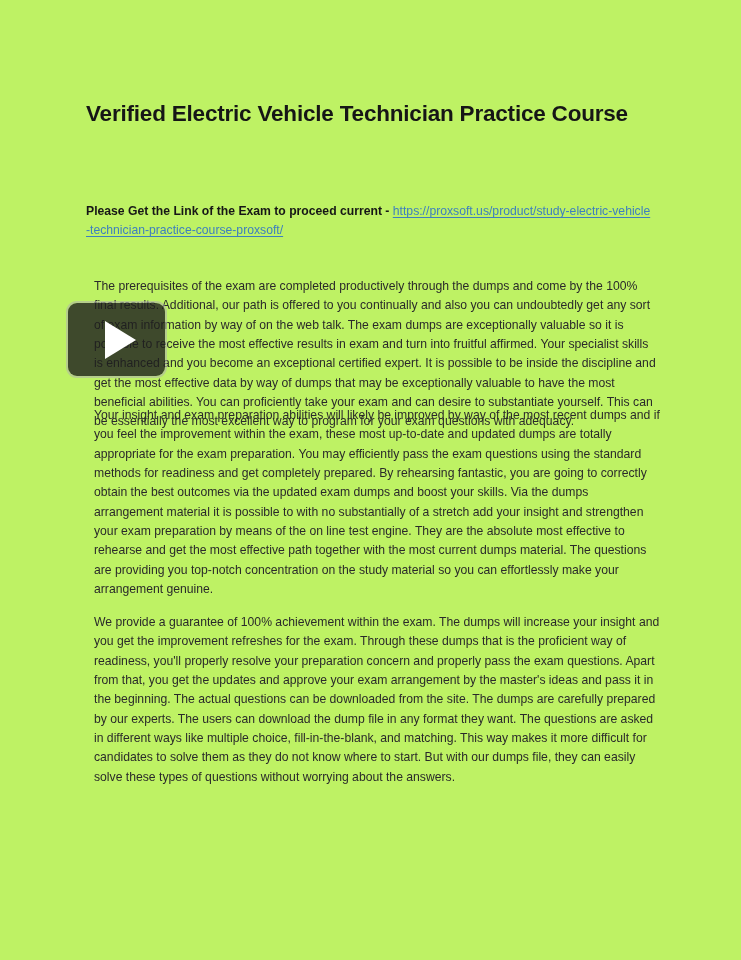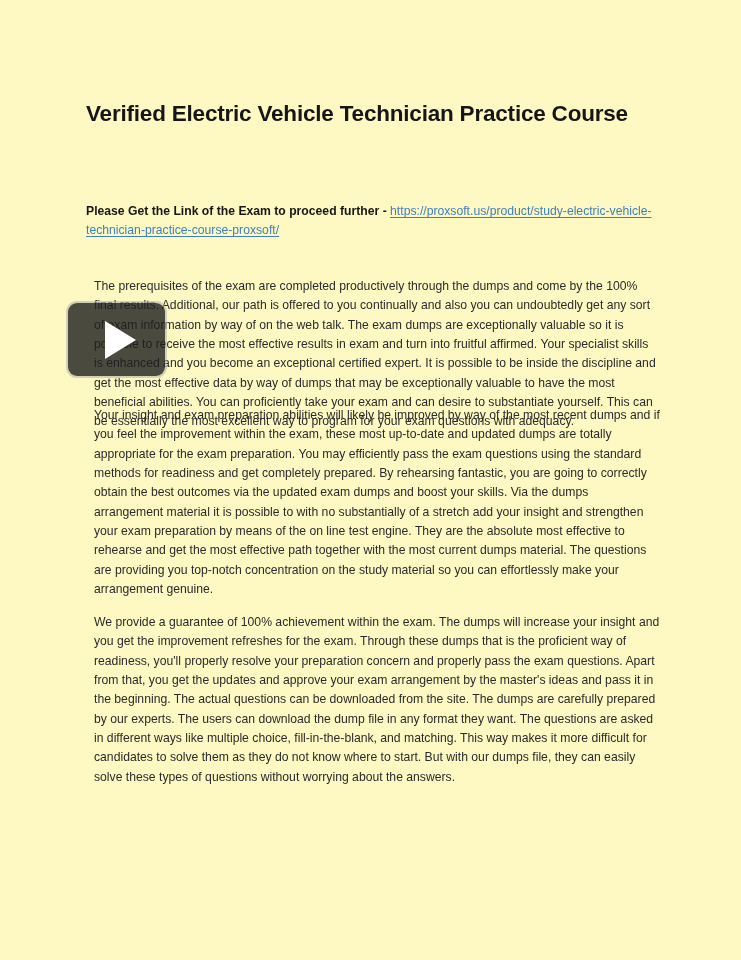--- a/index.html
+++ b/index.html
@@ -12,21 +12,21 @@
     height: 960px;
     position: relative;
     overflow: hidden;
     font-family: "Liberation Sans", "DejaVu Sans", sans-serif;
     -webkit-font-smoothing: antialiased;
   }
 
   .page {
     position: absolute;
     inset: 0;
-    background: #fef9c3;
+    background: #bef264;
   }
 
   .doc-title {
     position: absolute;
     left: 86px;
     top: 85px;
     width: 600px;
     font-size: 22.5px;
     font-weight: bold;
     letter-spacing: -0.2px;
@@ -95,21 +95,21 @@
   }
 </style>
 </head>
 <body>
 
 <div class="page">
 
   <h1 class="doc-title">Verified Electric Vehicle Technician Practice Course</h1>
 
   <p class="lead-block">
-    <span class="lead-label">Please Get the Link of the Exam  to proceed further - </span><a class="lead-link" href="#">https://proxsoft.us/product/study-electric-vehicle-technician-practice-course-proxsoft/</a>
+    <span class="lead-label">Please Get the Link of the Exam  to proceed current - </span><a class="lead-link" href="#">https://proxsoft.us/product/study-electric-vehicle-technician-practice-course-proxsoft/</a>
   </p>
 
   <p class="body-copy para-1">The prerequisites of the exam are completed productively through the dumps and come by the 100% final results. Additional, our path is offered to you continually and also you can undoubtedly get any sort of exam information by way of on the web talk.  The exam dumps are exceptionally valuable so it is possible to receive the most effective results in exam and turn into fruitful affirmed. Your specialist skills is  enhanced and you become  an exceptional certified expert. It is possible to be inside the discipline and get the  most effective data by way of dumps that may be exceptionally valuable to have the most beneficial abilities. You can proficiently take your exam and can desire to substantiate yourself. This can be essentially the most excellent way to  program for your exam questions with adequacy.</p>
 
   <p class="body-copy para-2">Your insight and exam preparation abilities will likely be improved by way of the most recent dumps and if you feel the  improvement within the exam,  these most up-to-date and updated dumps are totally appropriate for the exam preparation. You may efficiently pass the exam questions using the standard methods for readiness and get completely prepared. By rehearsing fantastic, you are going to correctly obtain the best outcomes via the updated exam  dumps and boost your skills. Via the dumps arrangement material it is possible to with no substantially of a stretch add your  insight and strengthen your exam  preparation by means of the  on line test engine.  They  are the  absolute most effective to rehearse and get the most effective  path together  with  the  most current dumps material. The questions are providing you top-notch concentration on the study material so you can effortlessly make your arrangement genuine.</p>
 
   <p class="body-copy para-3">We provide a guarantee of 100% achievement within the exam.  The dumps will increase your insight and you get the  improvement refreshes for the  exam. Through these dumps that is the proficient way of readiness, you'll properly resolve your preparation concern and properly pass the exam questions. Apart from that, you get the  updates and approve your exam arrangement by the  master's ideas and pass it in the  beginning. The  actual questions can be downloaded from the  site.  The  dumps are carefully prepared by our experts.  The users can download the dump file in any format they  want.  The  questions are asked in different ways like multiple choice, fill-in-the-blank, and matching. This way makes it more  difficult for candidates to solve them  as they do not know where  to  start. But with our dumps file, they  can easily solve these types of questions without worrying about the  answers.</p>
 
   <div class="video-overlay">
     <span class="play-triangle"></span>

